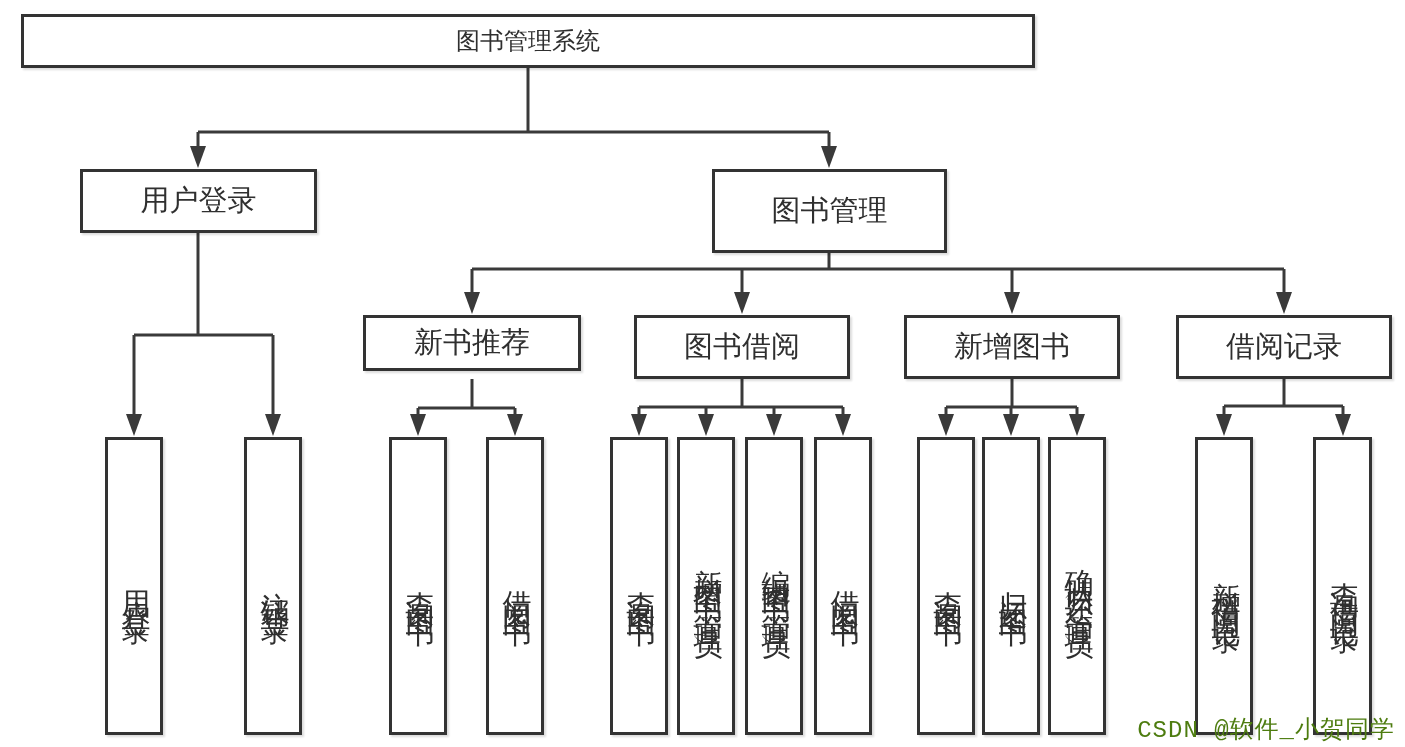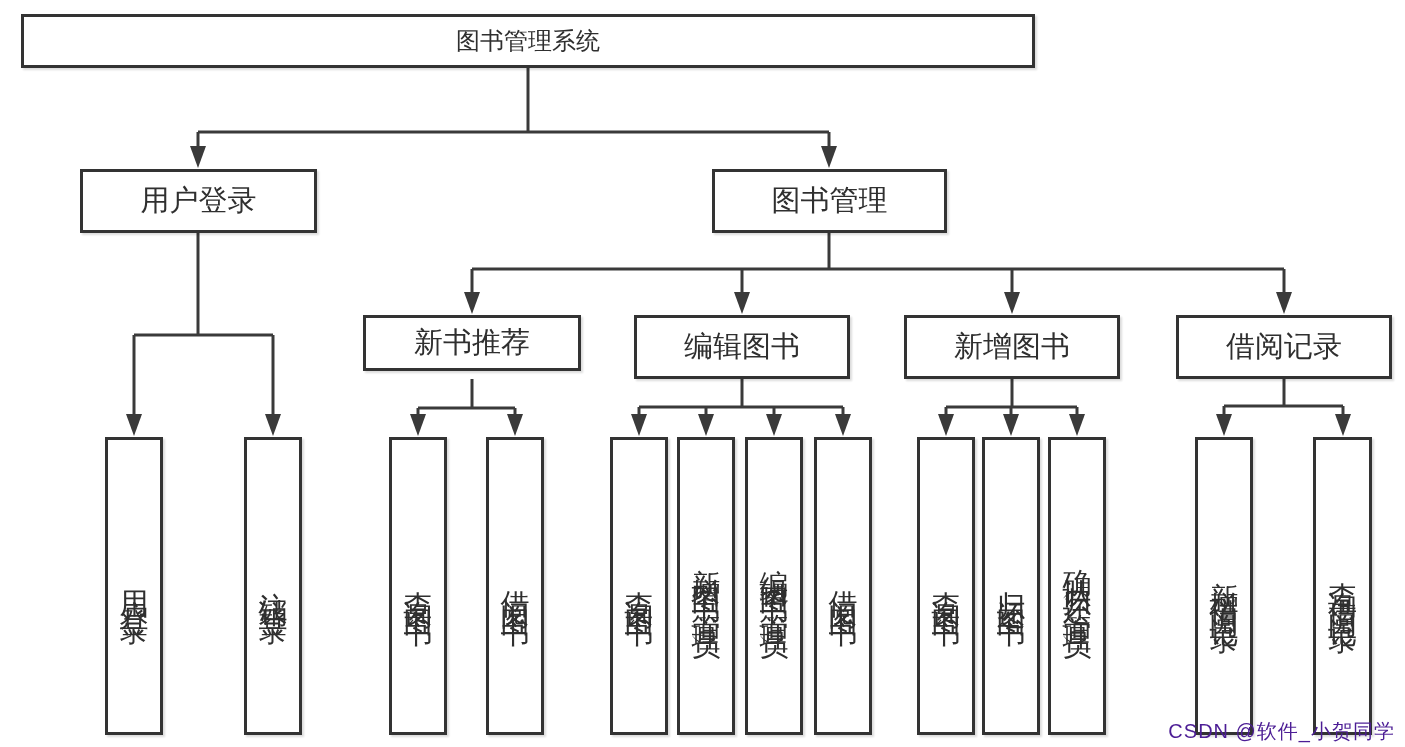--- a/index.html
+++ b/index.html
@@ -1,20 +1,20 @@
 <!DOCTYPE html>
 <html><head>
 <meta charset="utf-8">
 <style>
   html,body{margin:0;padding:0;background:#ffffff;}
   .stage{
     position:relative;
     width:1405px;height:747px;
     background:#ffffff;
-    font-family:Liberation Sans, sans-serif;
+    font-family:Liberation Mono, monospace;
     overflow:hidden;
   }
   .wires{
     position:absolute;left:0;top:0;width:1405px;height:747px;
     z-index:1;
   }
   .wire{stroke:#3a3a3a;stroke-width:3;fill:none;}
   .arrow{fill:#3a3a3a;stroke:none;}
   .node{
     position:absolute;box-sizing:border-box;
@@ -26,21 +26,21 @@
   }
   .node.root{font-size:24px;}
   .leaf span{
     writing-mode:vertical-rl;
     text-orientation:mixed;
     letter-spacing:9px;
     line-height:1;
   }
   .watermark{
     position:absolute;right:10px;bottom:2px;
-    color:#4c1d95;font-size:20px;letter-spacing:1px;
+    color:#4d7c0f;font-size:24px;letter-spacing:1px;
     z-index:5;white-space:nowrap;
   }
 </style>
 </head>
 <body>
 
 <div class="stage">
 
   <svg class="wires" viewBox="0 0 1405 747" aria-hidden="true">
 
@@ -104,29 +104,29 @@
     <polygon class="arrow" points="1335,414 1351,414 1343,436"></polygon>
   </svg>
 
   <div class="node root" style="left:21px;top:14px;width:1014px;height:54px">
     <span>图书管理系统</span>
   </div>
 
   <div class="node" style="left:80px;top:169px;width:237px;height:64px">
     <span>用户登录</span>
   </div>
-  <div class="node" style="left:712px;top:169px;width:235px;height:64px">
+  <div class="node" style="left:712px;top:169px;width:235px;height:84px">
     <span>图书管理</span>
   </div>
 
   <div class="node" style="left:363px;top:315px;width:218px;height:56px">
     <span>新书推荐</span>
   </div>
   <div class="node" style="left:634px;top:315px;width:216px;height:64px">
-    <span>编辑图书</span>
+    <span>图书借阅</span>
   </div>
   <div class="node" style="left:904px;top:315px;width:216px;height:64px">
     <span>新增图书</span>
   </div>
   <div class="node" style="left:1176px;top:315px;width:216px;height:64px">
     <span>借阅记录</span>
   </div>
 
   <div class="node leaf" style="left:105px;top:437px;width:58px;height:298px">
     <span>用户登录</span>

